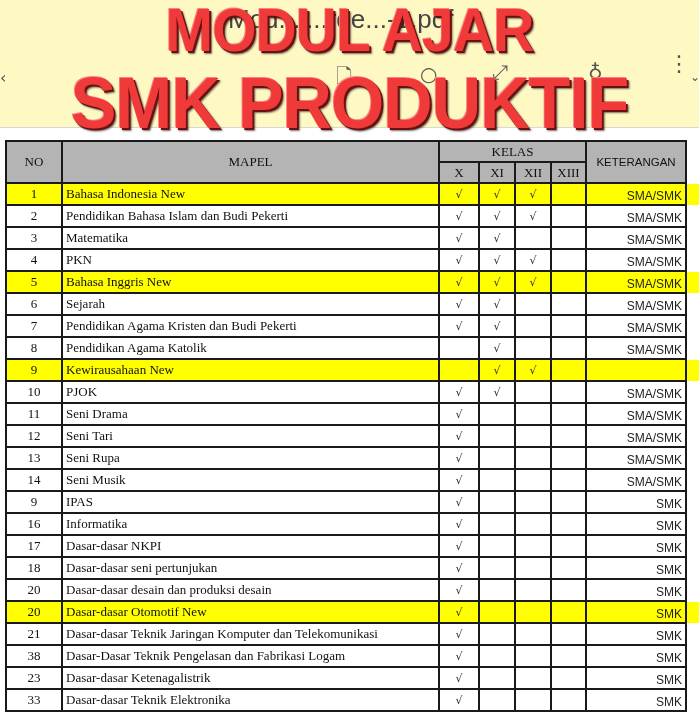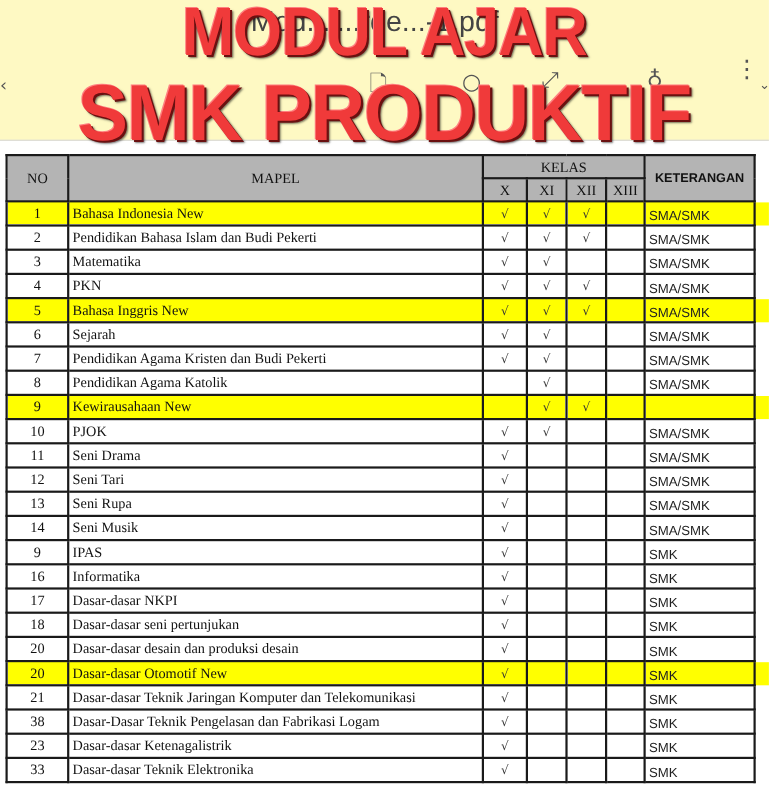--- a/index.html
+++ b/index.html
@@ -20,24 +20,24 @@
     .banner { position: absolute; left: 0; width: 699px; text-align: center; font-family: "Liberation Sans", sans-serif; font-weight: bold; color: #f03a3a; letter-spacing: -1px;
       text-shadow: 2px 2px 0 #6a1010, 3px 3px 2px rgba(0,0,0,0.55), -1px -1px 0 #ff8080; transform-origin: center; }
     .banner-1 { top: -6px; font-size: 62px; transform: scaleX(0.92); }
     .banner-2 { top: 62px; font-size: 72px; transform: scaleX(0.95); }
 
     .hl-ext { position: absolute; left: 684px; width: 15px; height: 21px; background: #ffff00; }
 
     table { position: absolute; left: 5px; top: 140px; width: 680px; border-collapse: collapse; table-layout: fixed; font-size: 13px; color: #111; }
     th, td { border: 2px solid #1a1a1a; height: 22px; padding: 0 3px; white-space: nowrap; overflow: hidden; }
     th { background: #b4b4b4; font-weight: normal; text-align: center; }
-    th.ket { font-family: "Liberation Sans", sans-serif; font-weight: bold; font-size: 11.5px; }
+    th.ket { font-family: "Liberation Sans", sans-serif; font-weight: normal; font-size: 11.5px; }
     td.no { text-align: center; }
     td.ck { text-align: center; font-family: "DejaVu Sans", sans-serif; font-size: 11px; color: #333; }
-    td.ket { text-align: left; font-family: "Liberation Sans", sans-serif; font-size: 12px; color: #222; padding-top: 3px; }
+    td.ket { text-align: right; font-family: "Liberation Sans", sans-serif; font-size: 12px; color: #222; padding-top: 3px; }
     tr.hl td { background: #ffff00; }
     .head-r1 th { height: 21px; }
     .head-r2 th { height: 21px; }
   </style>
 </head>
 <body>
 
 <div class="toolbar">
   <div class="doc-title">Mod...l...rde...-1.pdf</div>
   <span class="tb-icon back-arrow">‹</span>

